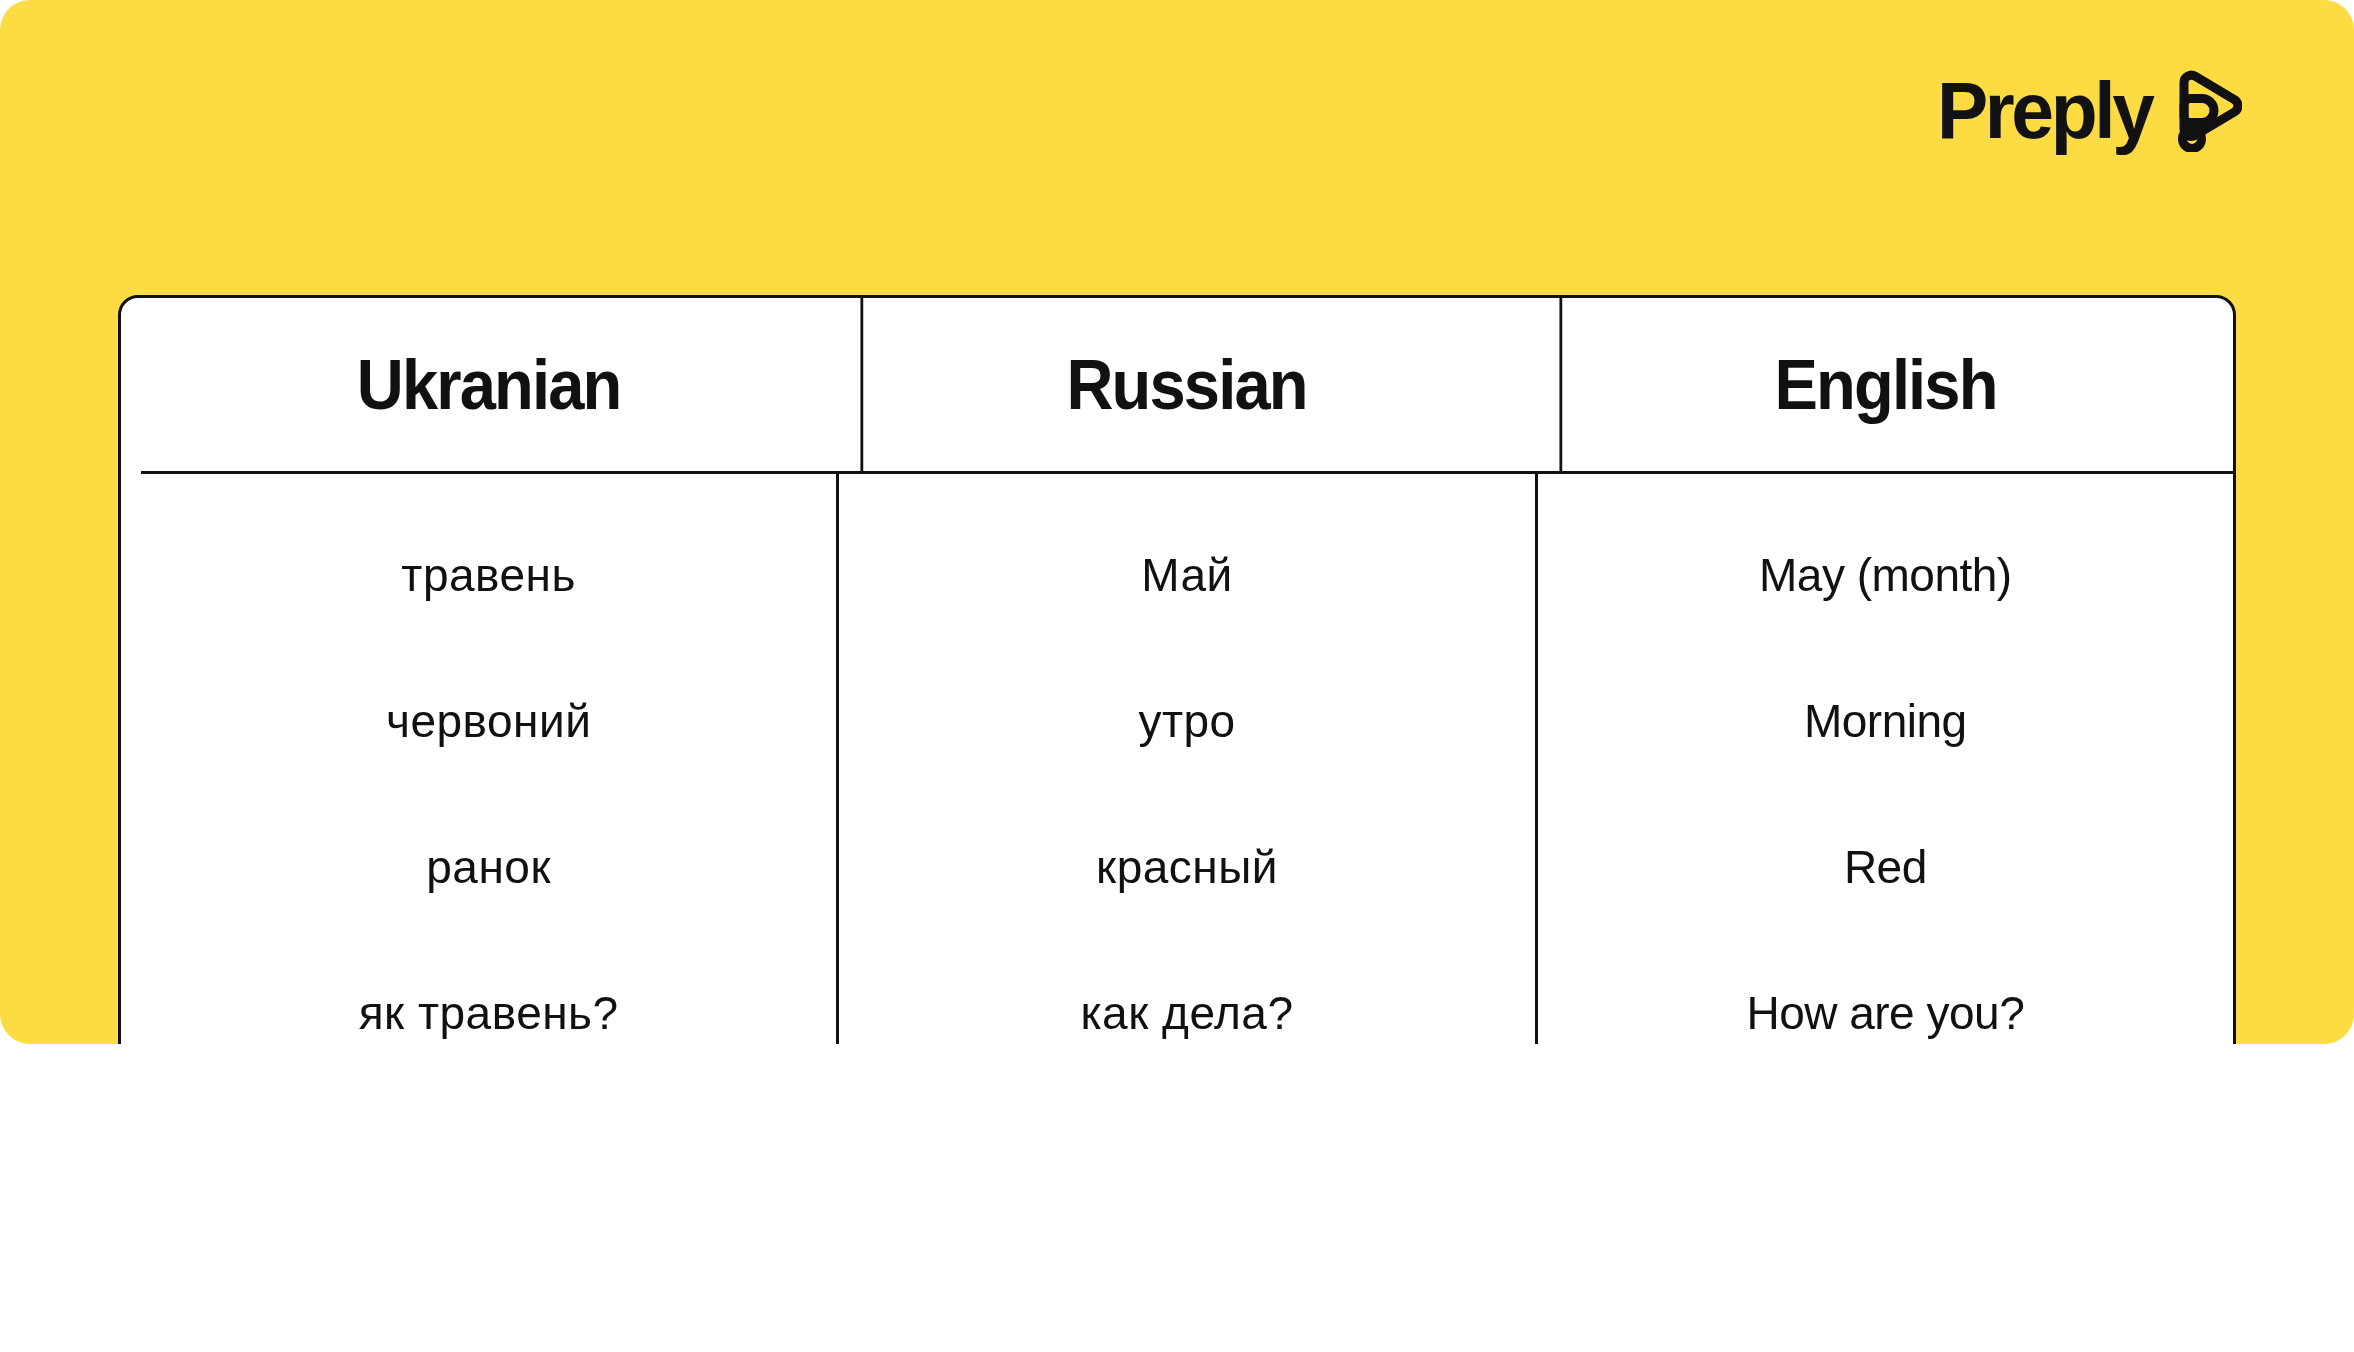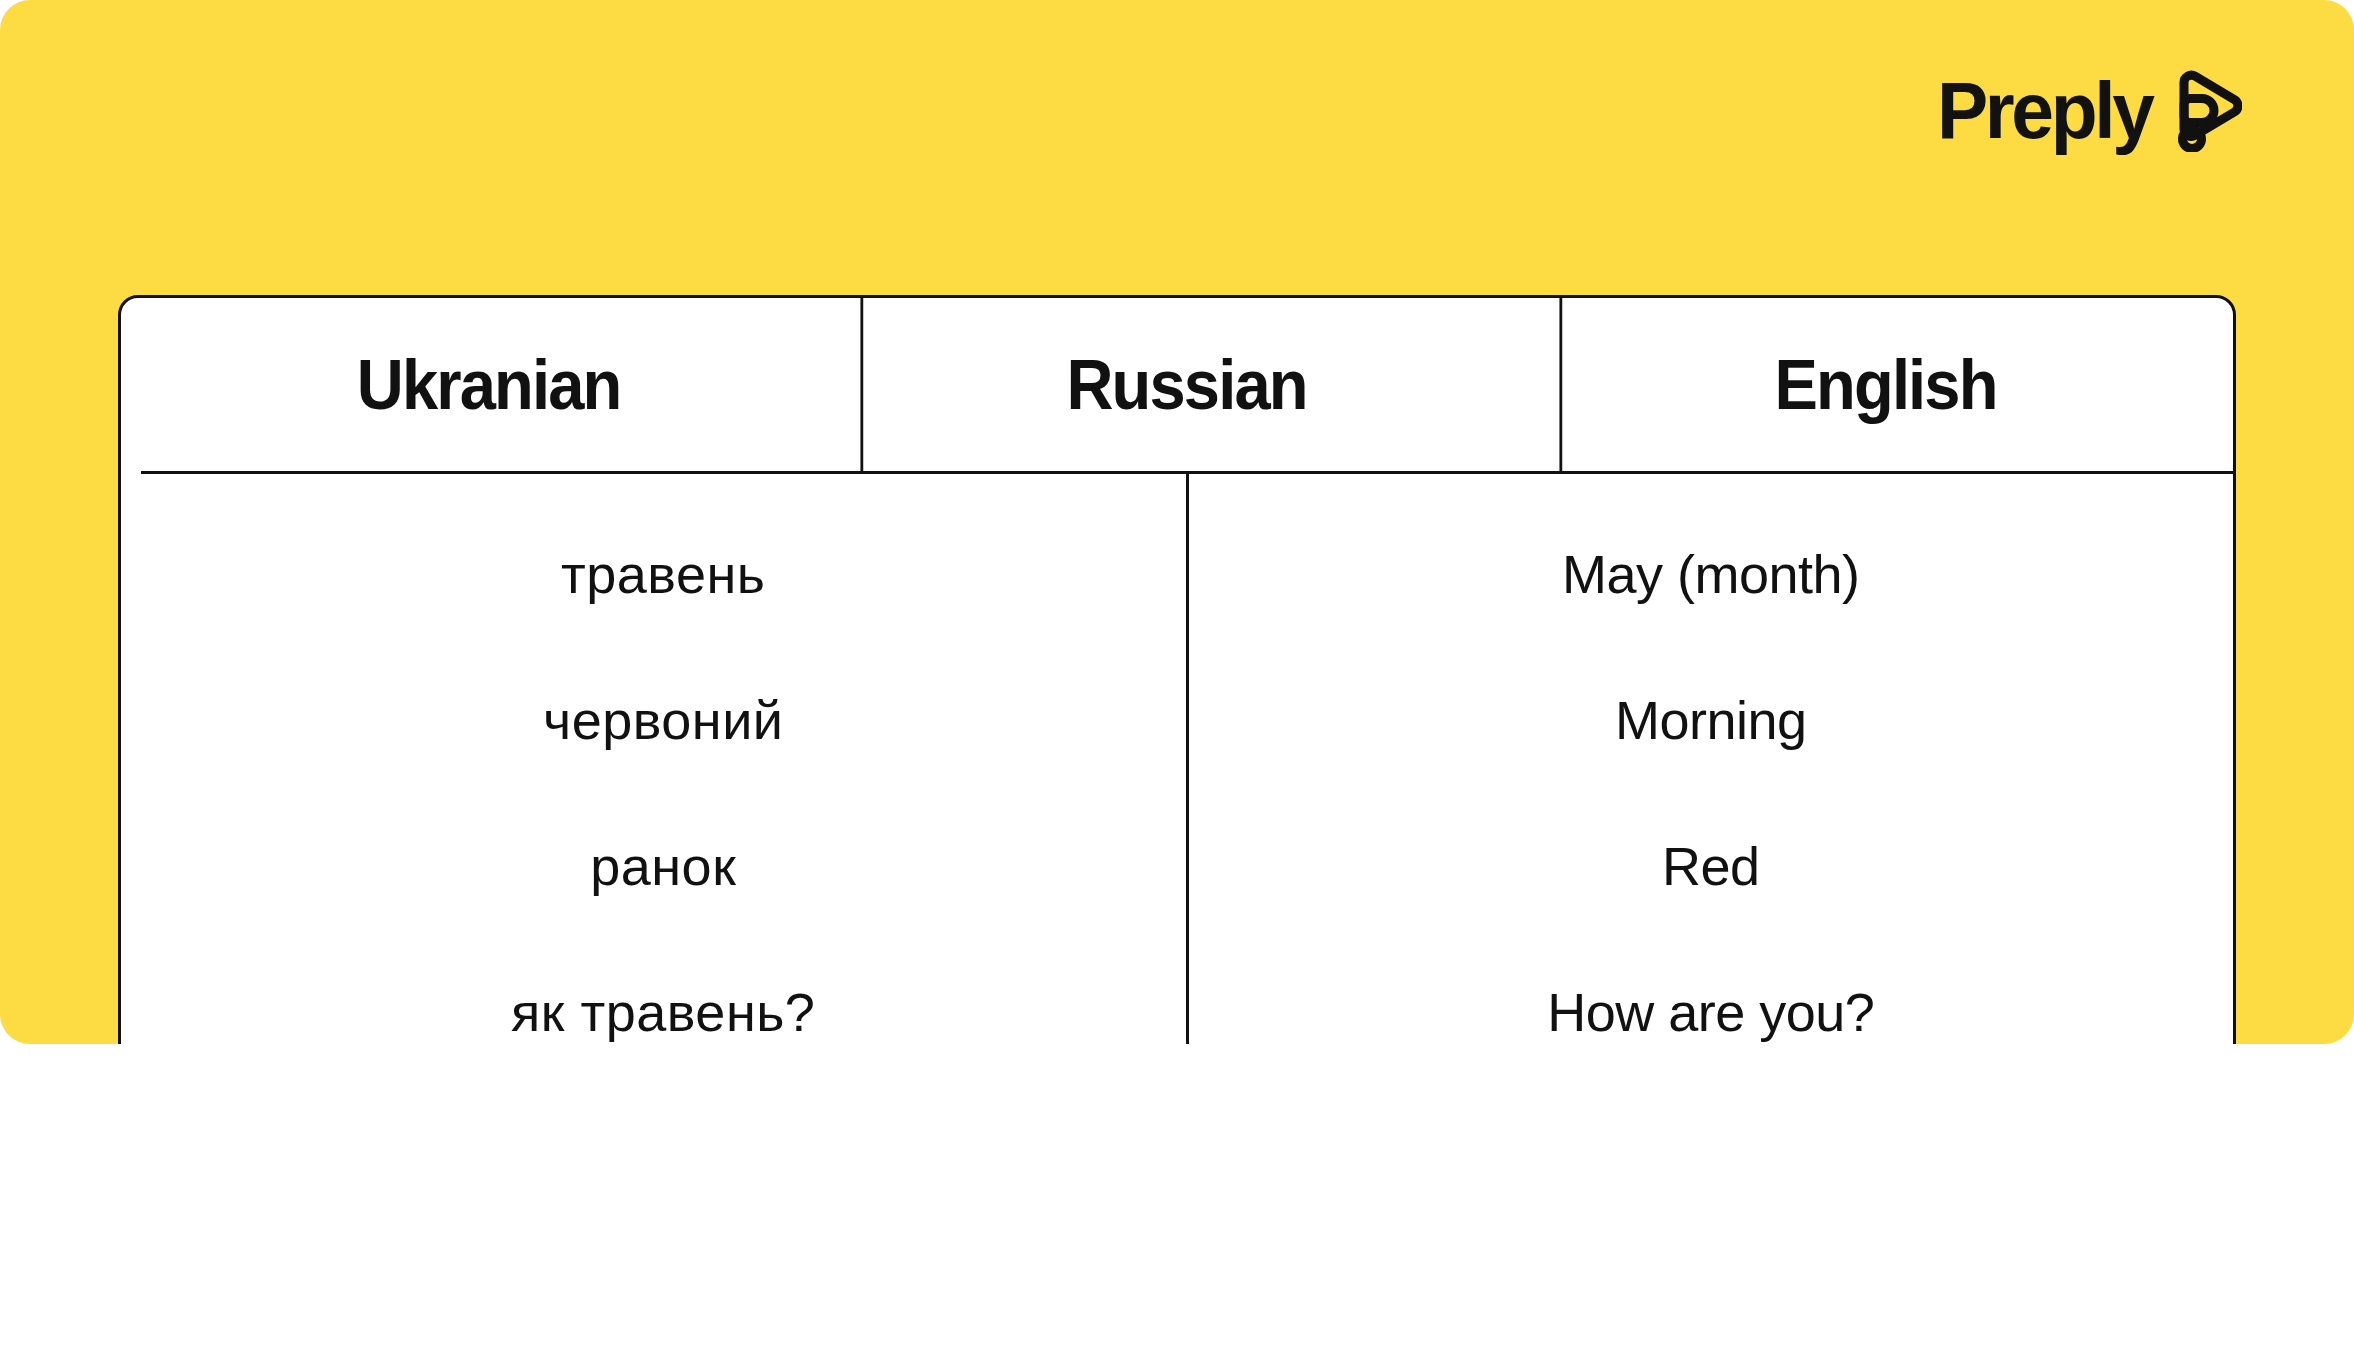--- a/index.html
+++ b/index.html
@@ -90,21 +90,21 @@
     flex-direction:column;
     padding-top:28px;
   }
   .vocab-col + .vocab-col { border-left:3px solid #111111; }
 
   .vocab-cell {
     height:146px;
     display:flex;
     align-items:center;
     justify-content:center;
-    font-size:54px;
+    font-size:46px;
     color:#111111;
     line-height:1.1;
     text-align:center;
   }
   .col-cyrillic .vocab-cell {
     font-family:"Liberation Sans", sans-serif;
     letter-spacing:0.5px;
   }
   .col-latin .vocab-cell {
     font-family:"Liberation Sans", sans-serif;
@@ -137,20 +137,26 @@
 
     <div id="vocab-body">
 
       <div class="vocab-col col-cyrillic">
         <div class="vocab-cell">травень</div>
         <div class="vocab-cell">червоний</div>
         <div class="vocab-cell">ранок</div>
         <div class="vocab-cell">як травень?</div>
       </div>
 
+      <div class="vocab-col col-cyrillic">
+        <div class="vocab-cell">Май</div>
+        <div class="vocab-cell">утро</div>
+        <div class="vocab-cell">красный</div>
+        <div class="vocab-cell">как дела?</div>
+      </div>
 
       <div class="vocab-col col-latin">
         <div class="vocab-cell">May (month)</div>
         <div class="vocab-cell">Morning</div>
         <div class="vocab-cell">Red</div>
         <div class="vocab-cell">How are you?</div>
       </div>
 
     </div>
   </div>

